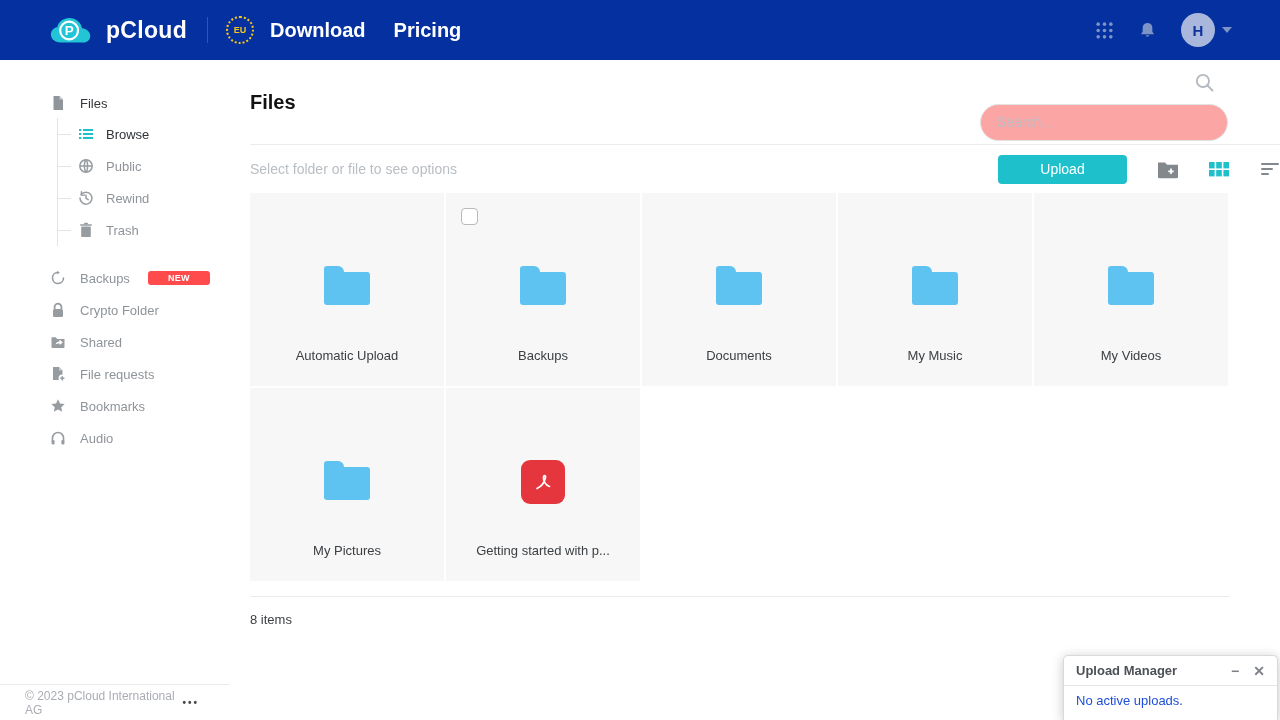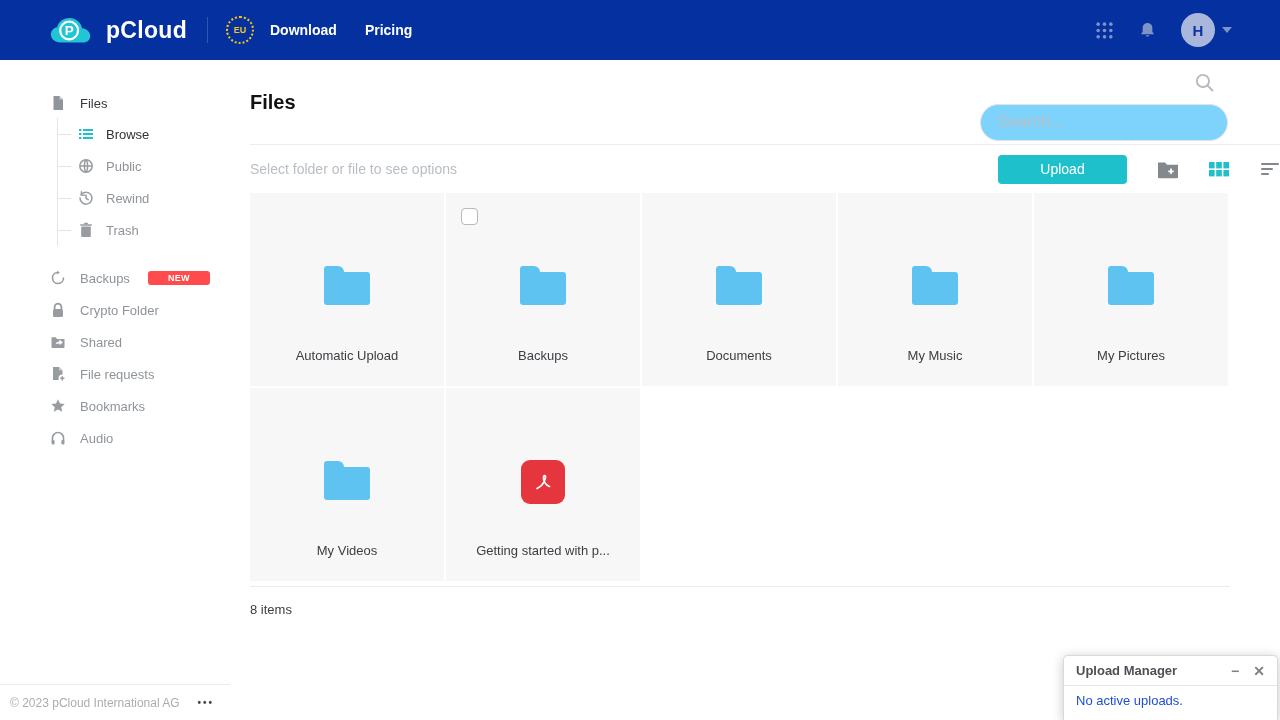--- a/index.html
+++ b/index.html
@@ -10,21 +10,21 @@
   
   .navbar { height:60px; background:#04319f; display:flex; align-items:center;
     padding:0 48px; position:relative; z-index:5; }
   .brand { display:flex; align-items:center; gap:10px; cursor:pointer; }
   .logo-cloud svg { display:block; }
   .brand-text { color:#fff; font-size:23px; font-weight:bold; letter-spacing:.3px; }
   .nav-divider { width:1px; height:26px; background:rgba(255,255,255,.18); margin:0 18px 0 20px; }
   .eu-badge { width:28px; height:28px; border:2px dotted #f6c51c; border-radius:50%;
     display:flex; align-items:center; justify-content:center; color:#f6c51c;
     font-size:9px; font-weight:bold; margin-right:16px; }
-  .nav-link { color:#fff; font-size:14px; font-weight:bold; text-decoration:none; margin-right:28px; }
+  .nav-link { color:#fff; font-size:20px; font-weight:bold; text-decoration:none; margin-right:28px; }
   .nav-right { margin-left:auto; display:flex; align-items:center; gap:24px; }
   .nav-icon { display:flex; cursor:pointer; }
   .avatar-wrap { display:flex; align-items:center; gap:7px; cursor:pointer; }
   .avatar { width:34px; height:34px; border-radius:50%; background:#a8b7db; color:#10339c;
     font-weight:bold; font-size:15px; display:flex; align-items:center; justify-content:center; }
   .caret-down { width:0; height:0; border-left:5px solid transparent; border-right:5px solid transparent;
     border-top:6px solid #7e93c6; }
 
   
   .sidebar { position:absolute; top:60px; left:0; width:230px; bottom:0; padding-top:28px; }
@@ -35,45 +35,45 @@
     padding-left:20px; font-size:13px; color:#8f9499; cursor:pointer; }
   .tree-item::before { content:''; position:absolute; left:0; top:50%; width:13px; height:1px; background:#e4e4e4; }
   .tree-item.active { color:#2f3337; }
   .side-list { list-style:none; margin-top:16px; }
   .side-item { display:flex; align-items:center; gap:14px; height:32px; padding-left:50px;
     font-size:13px; color:#8f9499; cursor:pointer; }
   .new-badge { background:#ff4b4b; color:#fff; font-size:9px; font-weight:bold;
     padding:2px 20px; border-radius:3px; margin-left:4px; letter-spacing:.3px; }
   .icon16 { width:16px; height:16px; flex:none; display:flex; }
   .sidebar-footer { position:absolute; bottom:0; left:0; width:230px; height:36px;
-    border-top:1px solid #ececec; display:flex; align-items:center; padding:0 10px; }
+    border-top:1px solid #ececec; display:flex; align-items:center; padding:0 25px; }
   .copyright { font-size:12px; color:#a9adb3; }
   .more-dots { margin-left:auto; color:#46494d; font-size:10px; letter-spacing:2px;
     font-weight:bold; cursor:pointer; padding:4px 6px; }
 
   
   .main { position:absolute; top:60px; left:230px; right:0; bottom:0; padding-left:20px; }
   .main-header { display:flex; align-items:center; height:84px; padding-right:52px; }
   .page-title { font-size:20px; font-weight:bold; color:#121212; }
   .search-box { margin-left:auto; position:relative; width:248px; }
   .search-box input { width:100%; height:37px; border:1px solid #e3e3e3; border-radius:19px;
-    padding:0 42px 0 16px; font-size:17px; color:#555; outline:none; background:#7dd3fc;margin-top:40px; }
+    padding:0 42px 0 16px; font-size:14px; color:#555; outline:none; background:#fca5a5;margin-top:40px; }
   .search-box input::placeholder { color:#b9bec4; }
   .search-icon { position:absolute; right:13px; top:8px; display:flex; cursor:pointer; }
   .divider { height:1px; background:#ececec; }
   .toolbar { display:flex; align-items:center; height:48px; }
   .hint { font-size:14px; color:#b9bec4; }
   .toolbar-right { margin-left:auto; display:flex; align-items:center; gap:30px; }
   .upload-btn { width:129px; height:29px; background:#1ec0cb; color:#fff; font-size:14px;
     border:none; border-radius:4px; cursor:pointer; font-family:inherit; }
   .tool-icon { display:flex; cursor:pointer; }
 
   
   .file-grid { width:980px; display:grid; grid-template-columns:repeat(5,194px);
-    grid-auto-rows:193px; gap:2px; border-bottom:1px solid #ececec; padding-bottom:5px; }
+    grid-auto-rows:193px; gap:2px; border-bottom:1px solid #ececec; padding-bottom:15px; }
   .file-cell { background:#f7f7f8; position:relative; cursor:pointer; }
   .cell-icon { position:absolute; top:72px; left:0; width:100%; display:flex; justify-content:center; }
   .folder-icon { width:46px; height:33px; background:#5fc3f1; border-radius:3px; position:relative; margin-top:7px; }
   .folder-icon::before { content:''; position:absolute; top:-6px; left:0; width:20px; height:8px;
     background:#5fc3f1; border-radius:3px 6px 0 0; }
   .pdf-icon { width:44px; height:44px; background:#e5353d; border-radius:9px;
     display:flex; align-items:center; justify-content:center; }
   .file-label { position:absolute; bottom:23px; width:100%; text-align:center;
     font-size:13px; color:#3c4043; white-space:nowrap; }
   .cell-checkbox { position:absolute; top:15px; left:15px; width:17px; height:17px;
@@ -332,29 +332,29 @@
 
     </div>
     <span class="file-label">My Music</span>
   </div>
       <div class="file-cell">
 
     <div class="cell-icon">
       <span class="folder-icon"></span>
 
     </div>
+    <span class="file-label">My Videos</span>
+  </div>
+      <div class="file-cell">
+
+    <div class="cell-icon">
+      <span class="folder-icon"></span>
+
+    </div>
     <span class="file-label">My Pictures</span>
-  </div>
-      <div class="file-cell">
-
-    <div class="cell-icon">
-      <span class="folder-icon"></span>
-
-    </div>
-    <span class="file-label">My Videos</span>
   </div>
       <div class="file-cell">
 
     <div class="cell-icon">
 
       <span class="pdf-icon">
         <svg width="24" height="24" viewBox="0 0 24 24" fill="none" stroke="#fff" stroke-width="1.7" stroke-linecap="round">
           <path d="M6 18.5c4-1.8 7.5-6.5 8.5-11 .5-2.2-1.7-2.7-2-0.5-.4 3.5 1.9 8.5 6 9.5"></path>
         </svg>
       </span>

